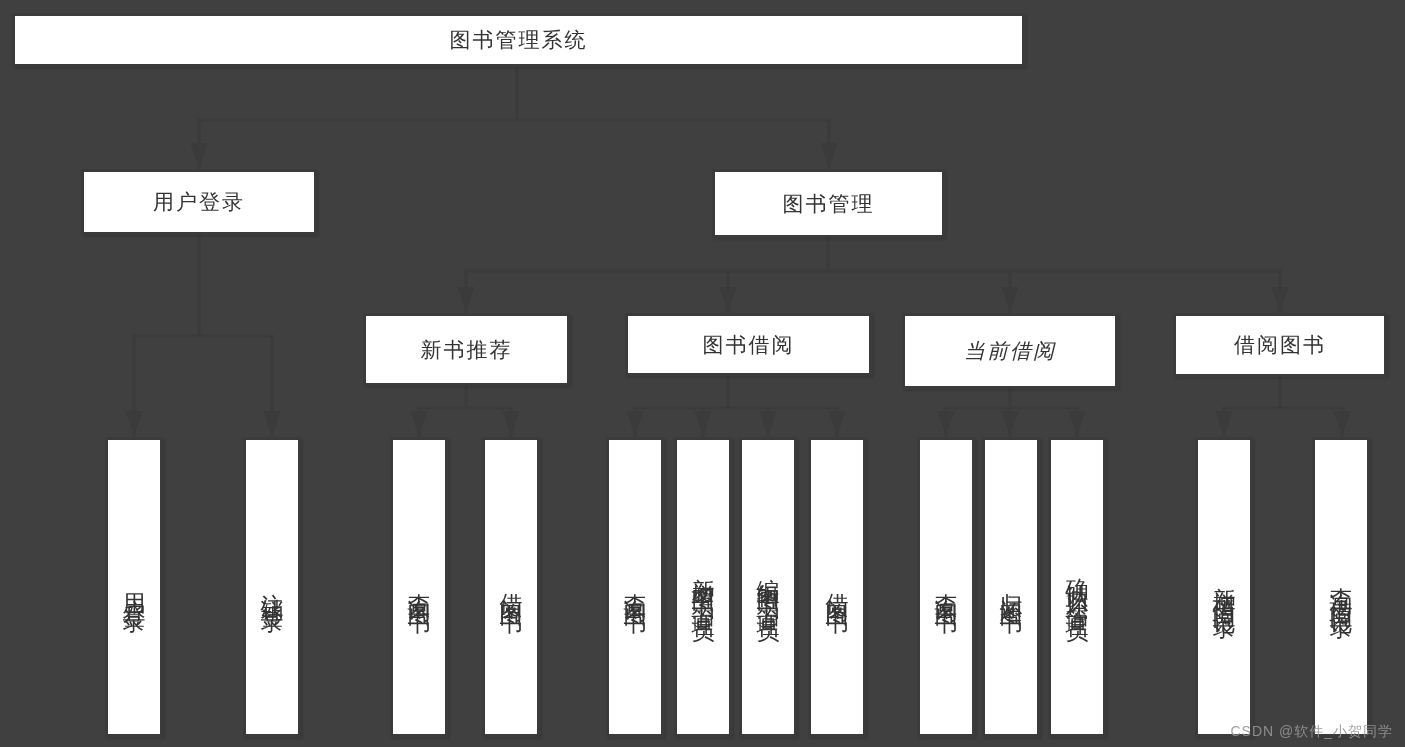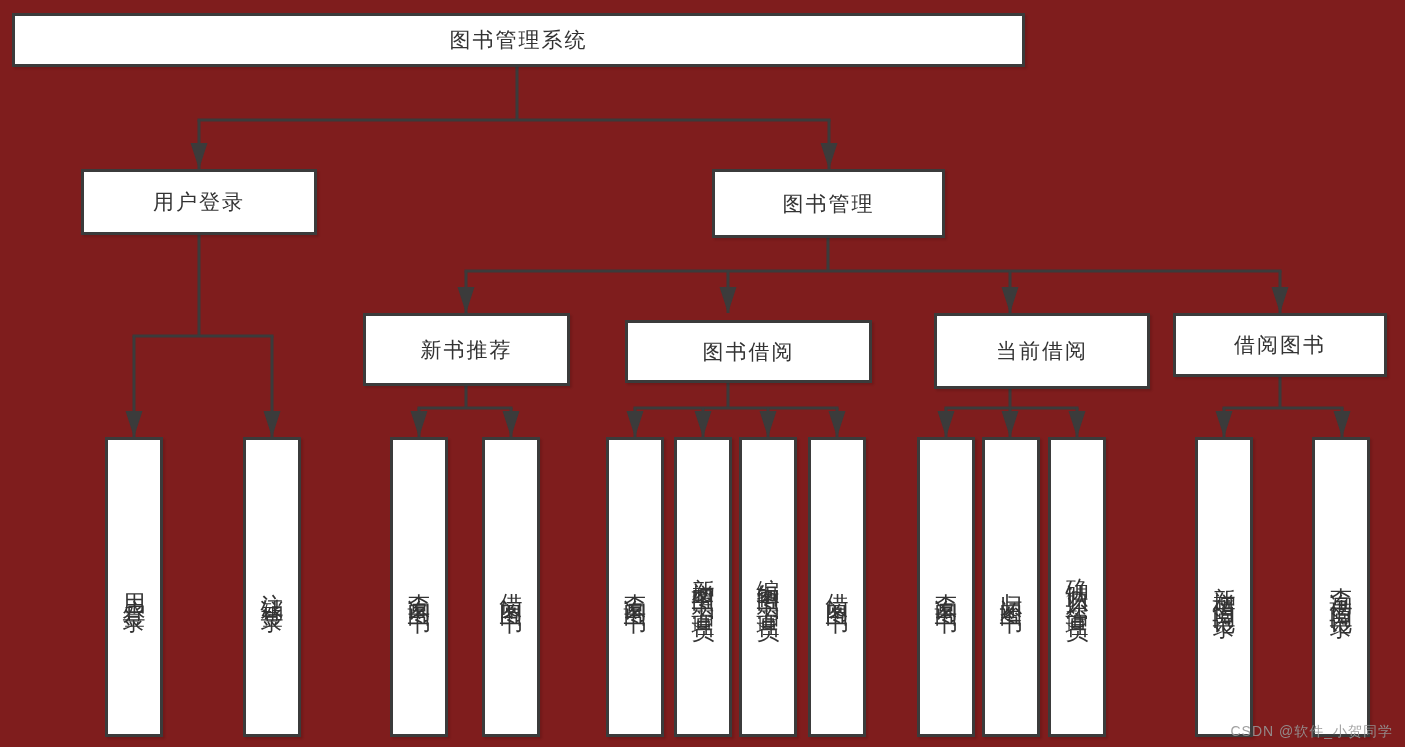--- a/index.html
+++ b/index.html
@@ -1,19 +1,19 @@
 <!DOCTYPE html>
 <html><head>
 <meta charset="utf-8">
 <style>
   html,body{margin:0;padding:0;background:#ffffff;}
   #canvas{
     position:relative;
     width:1405px;height:747px;
-    background:#7f1d1d;
+    background:#404040;
     font-family:"Liberation Sans","DejaVu Sans",sans-serif;
     overflow:hidden;
   }
   #connectors{position:absolute;left:0;top:0;width:1405px;height:747px;z-index:1;}
   .node{
     position:absolute;
     box-sizing:border-box;
     border:3px solid #3b3b3b;
     background:#ffffff;
     display:flex;align-items:center;justify-content:center;
@@ -105,24 +105,24 @@
   <div class="node" style="left:81px;top:169px;width:236px;height:66px;">
     <span class="label">用户登录</span>
   </div>
   <div class="node" style="left:712px;top:169px;width:233px;height:69px;">
     <span class="label">图书管理</span>
   </div>
 
   <div class="node" style="left:363px;top:313px;width:207px;height:73px;">
     <span class="label">新书推荐</span>
   </div>
-  <div class="node" style="left:625px;top:313px;width:247px;height:63px;margin-top:7px;">
+  <div class="node" style="left:625px;top:313px;width:247px;height:63px;">
     <span class="label">图书借阅</span>
   </div>
-  <div class="node" style="left:934px;top:313px;width:216px;height:76px;">
+  <div class="node" style="left:902px;top:313px;width:216px;height:76px;font-style:italic;">
     <span class="label">当前借阅</span>
   </div>
   <div class="node" style="left:1173px;top:313px;width:214px;height:64px;">
     <span class="label">借阅图书</span>
   </div>
 
   <div class="node leaf" style="left:105px;">
     <span class="label">用户登录</span>
   </div>
   <div class="node leaf" style="left:243px;">

